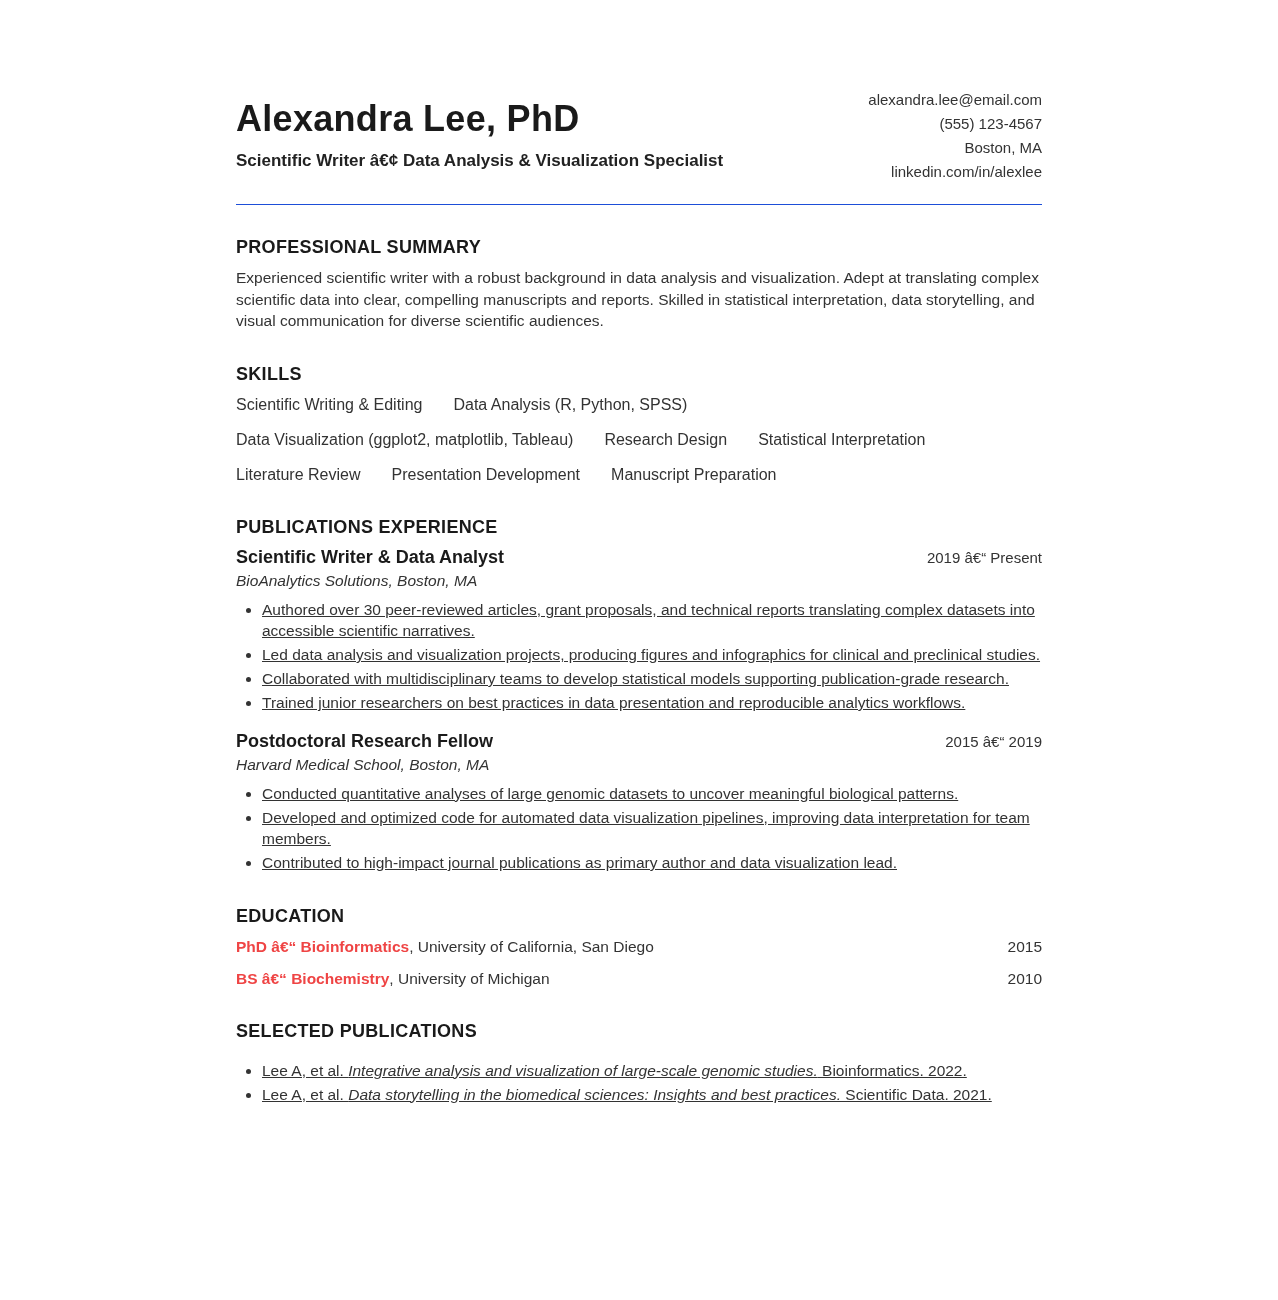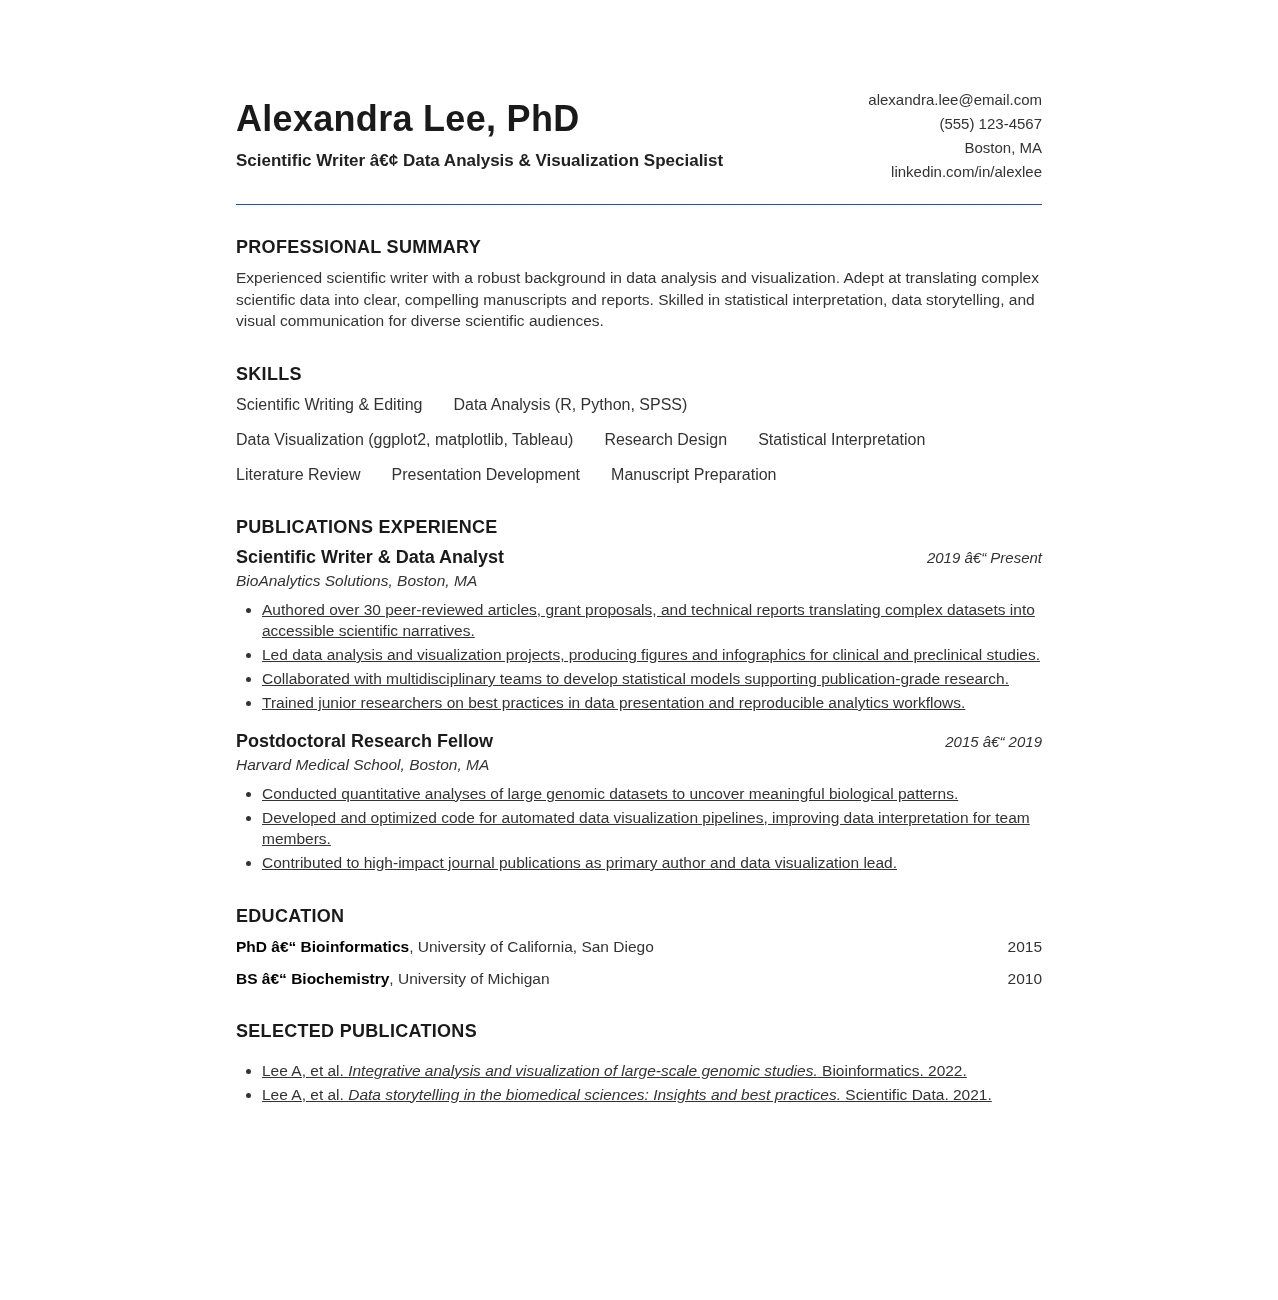--- a/index.html
+++ b/index.html
@@ -81,21 +81,21 @@
   .job-header {
     display: flex;
     justify-content: space-between;
     align-items: baseline;
   }
   .job-title {
     font-size: 18px;
     font-weight: 700;
     color: #1a1a1a;
   }
-  .job-dates { font-size: 15px; color: #333333; font-style: italic; }
+  .job-dates { font-size: 15px; color: #333333; }
   .job-company {
     font-style: italic;
     font-size: 15.5px;
     color: #333333;
     margin-top: 4px;
   }
   ul.bullet-list {
     margin: 9px 0 0 0;
     padding-left: 26px;
     list-style: disc;
@@ -109,21 +109,21 @@
 
   
   .edu-row {
     display: flex;
     justify-content: space-between;
     font-size: 15.5px;
     line-height: 21px;
     margin-top: 5px;
   }
   .edu-row + .edu-row { margin-top: 11px; }
-  .edu-degree { font-weight: 700; color: #000000; }
+  .edu-degree { font-weight: 700; color: #ef4444; }
   .edu-year { color: #333333; }
 
   
   .pub-title { font-style: italic; }
 </style>
 </head>
 <body>
 
 <div class="page">
 

